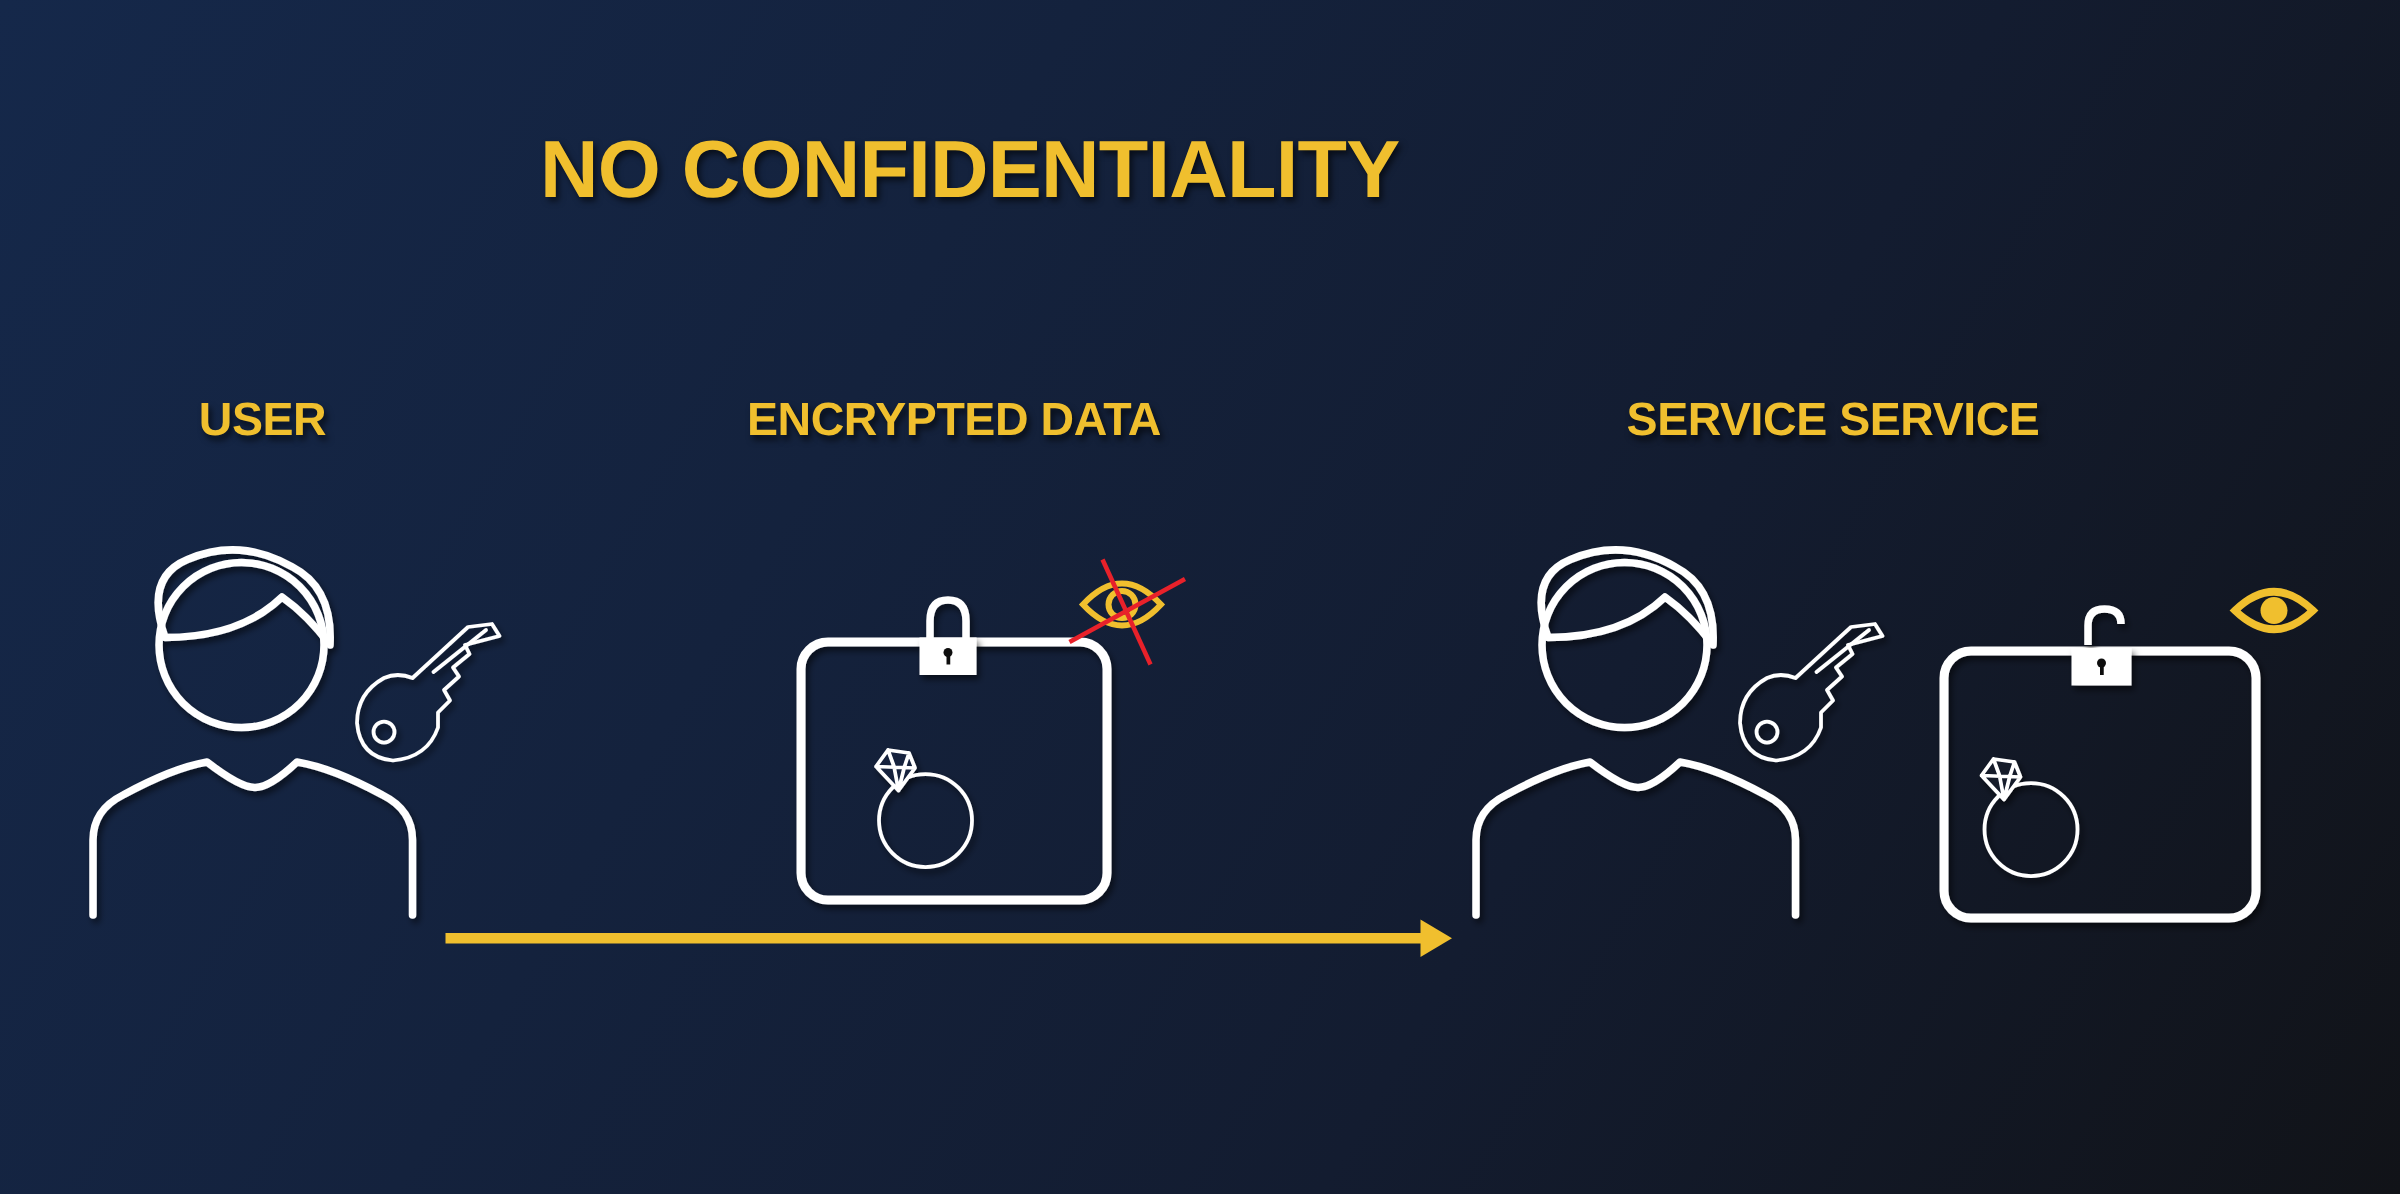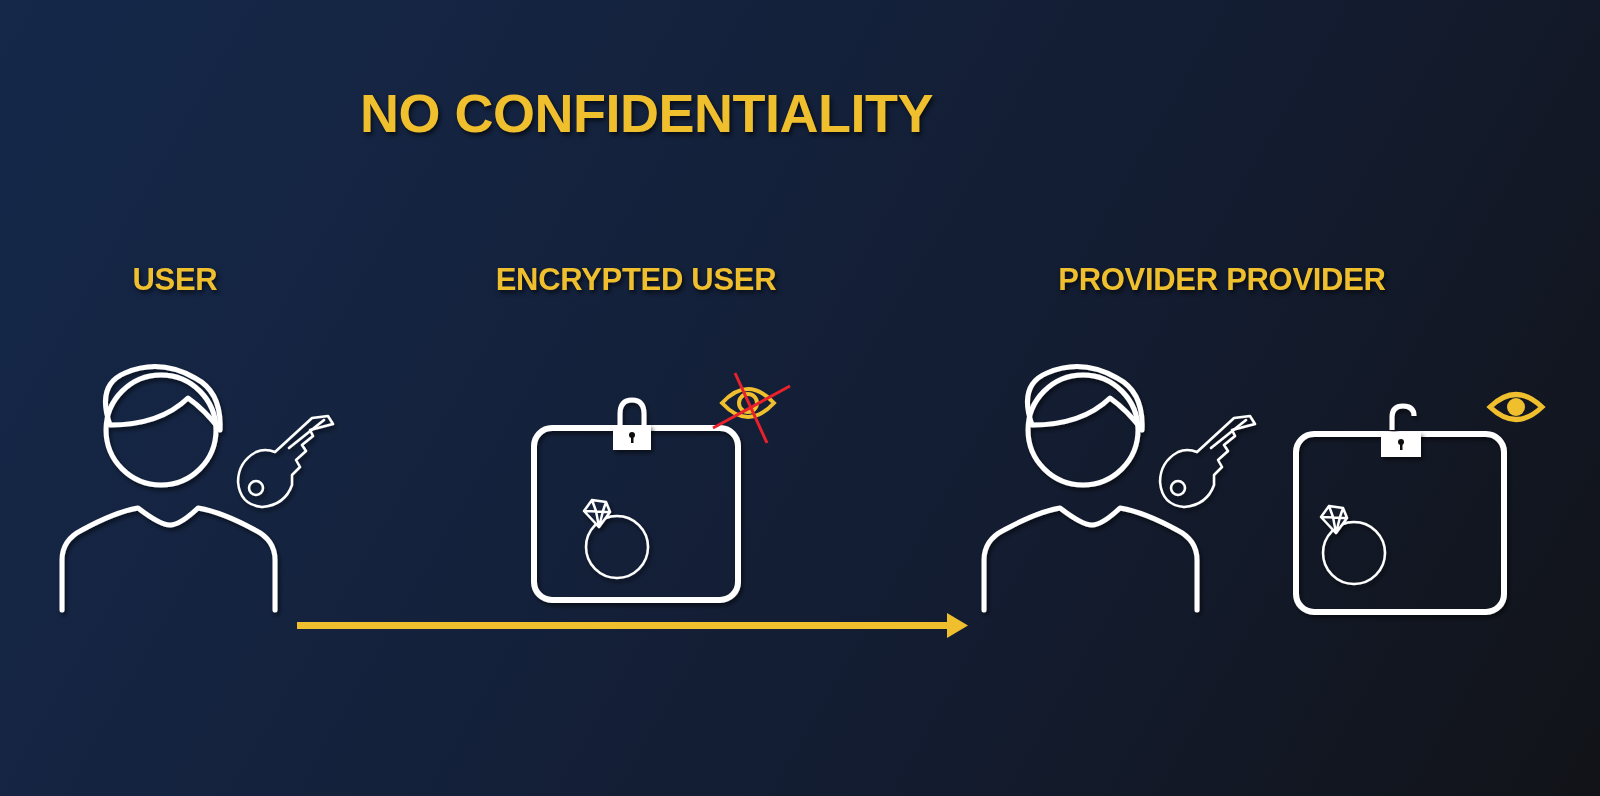--- a/index.html
+++ b/index.html
@@ -22,22 +22,22 @@
       top: 262px; letter-spacing: -0.3px;
     }
     svg.scene { position: absolute; left: 0; top: 0; }
     .icon-stroke { fill: none; stroke: #ffffff; stroke-linecap: round; stroke-linejoin: round; }
   </style>
 </head>
 <body>
 
 <div class="title">NO CONFIDENTIALITY</div>
 <div class="label" style="left:175px">USER</div>
-<div class="label" style="left:636px">ENCRYPTED USER</div>
-<div class="label" style="left:1222px">PROVIDER PROVIDER</div>
+<div class="label" style="left:636px">ENCRYPTED DATA</div>
+<div class="label" style="left:1222px">SERVICE SERVICE</div>
 
 <svg class="scene" width="1600" height="796" viewBox="0 0 1600 796">
   <defs>
     <filter id="sh" x="-20%" y="-20%" width="140%" height="140%">
       <feDropShadow dx="2" dy="3" stdDeviation="2" flood-color="#000" flood-opacity="0.55"></feDropShadow>
     </filter>
   </defs>
 
   <g filter="url(#sh)">
     <g class="icon-stroke" stroke-width="5">

